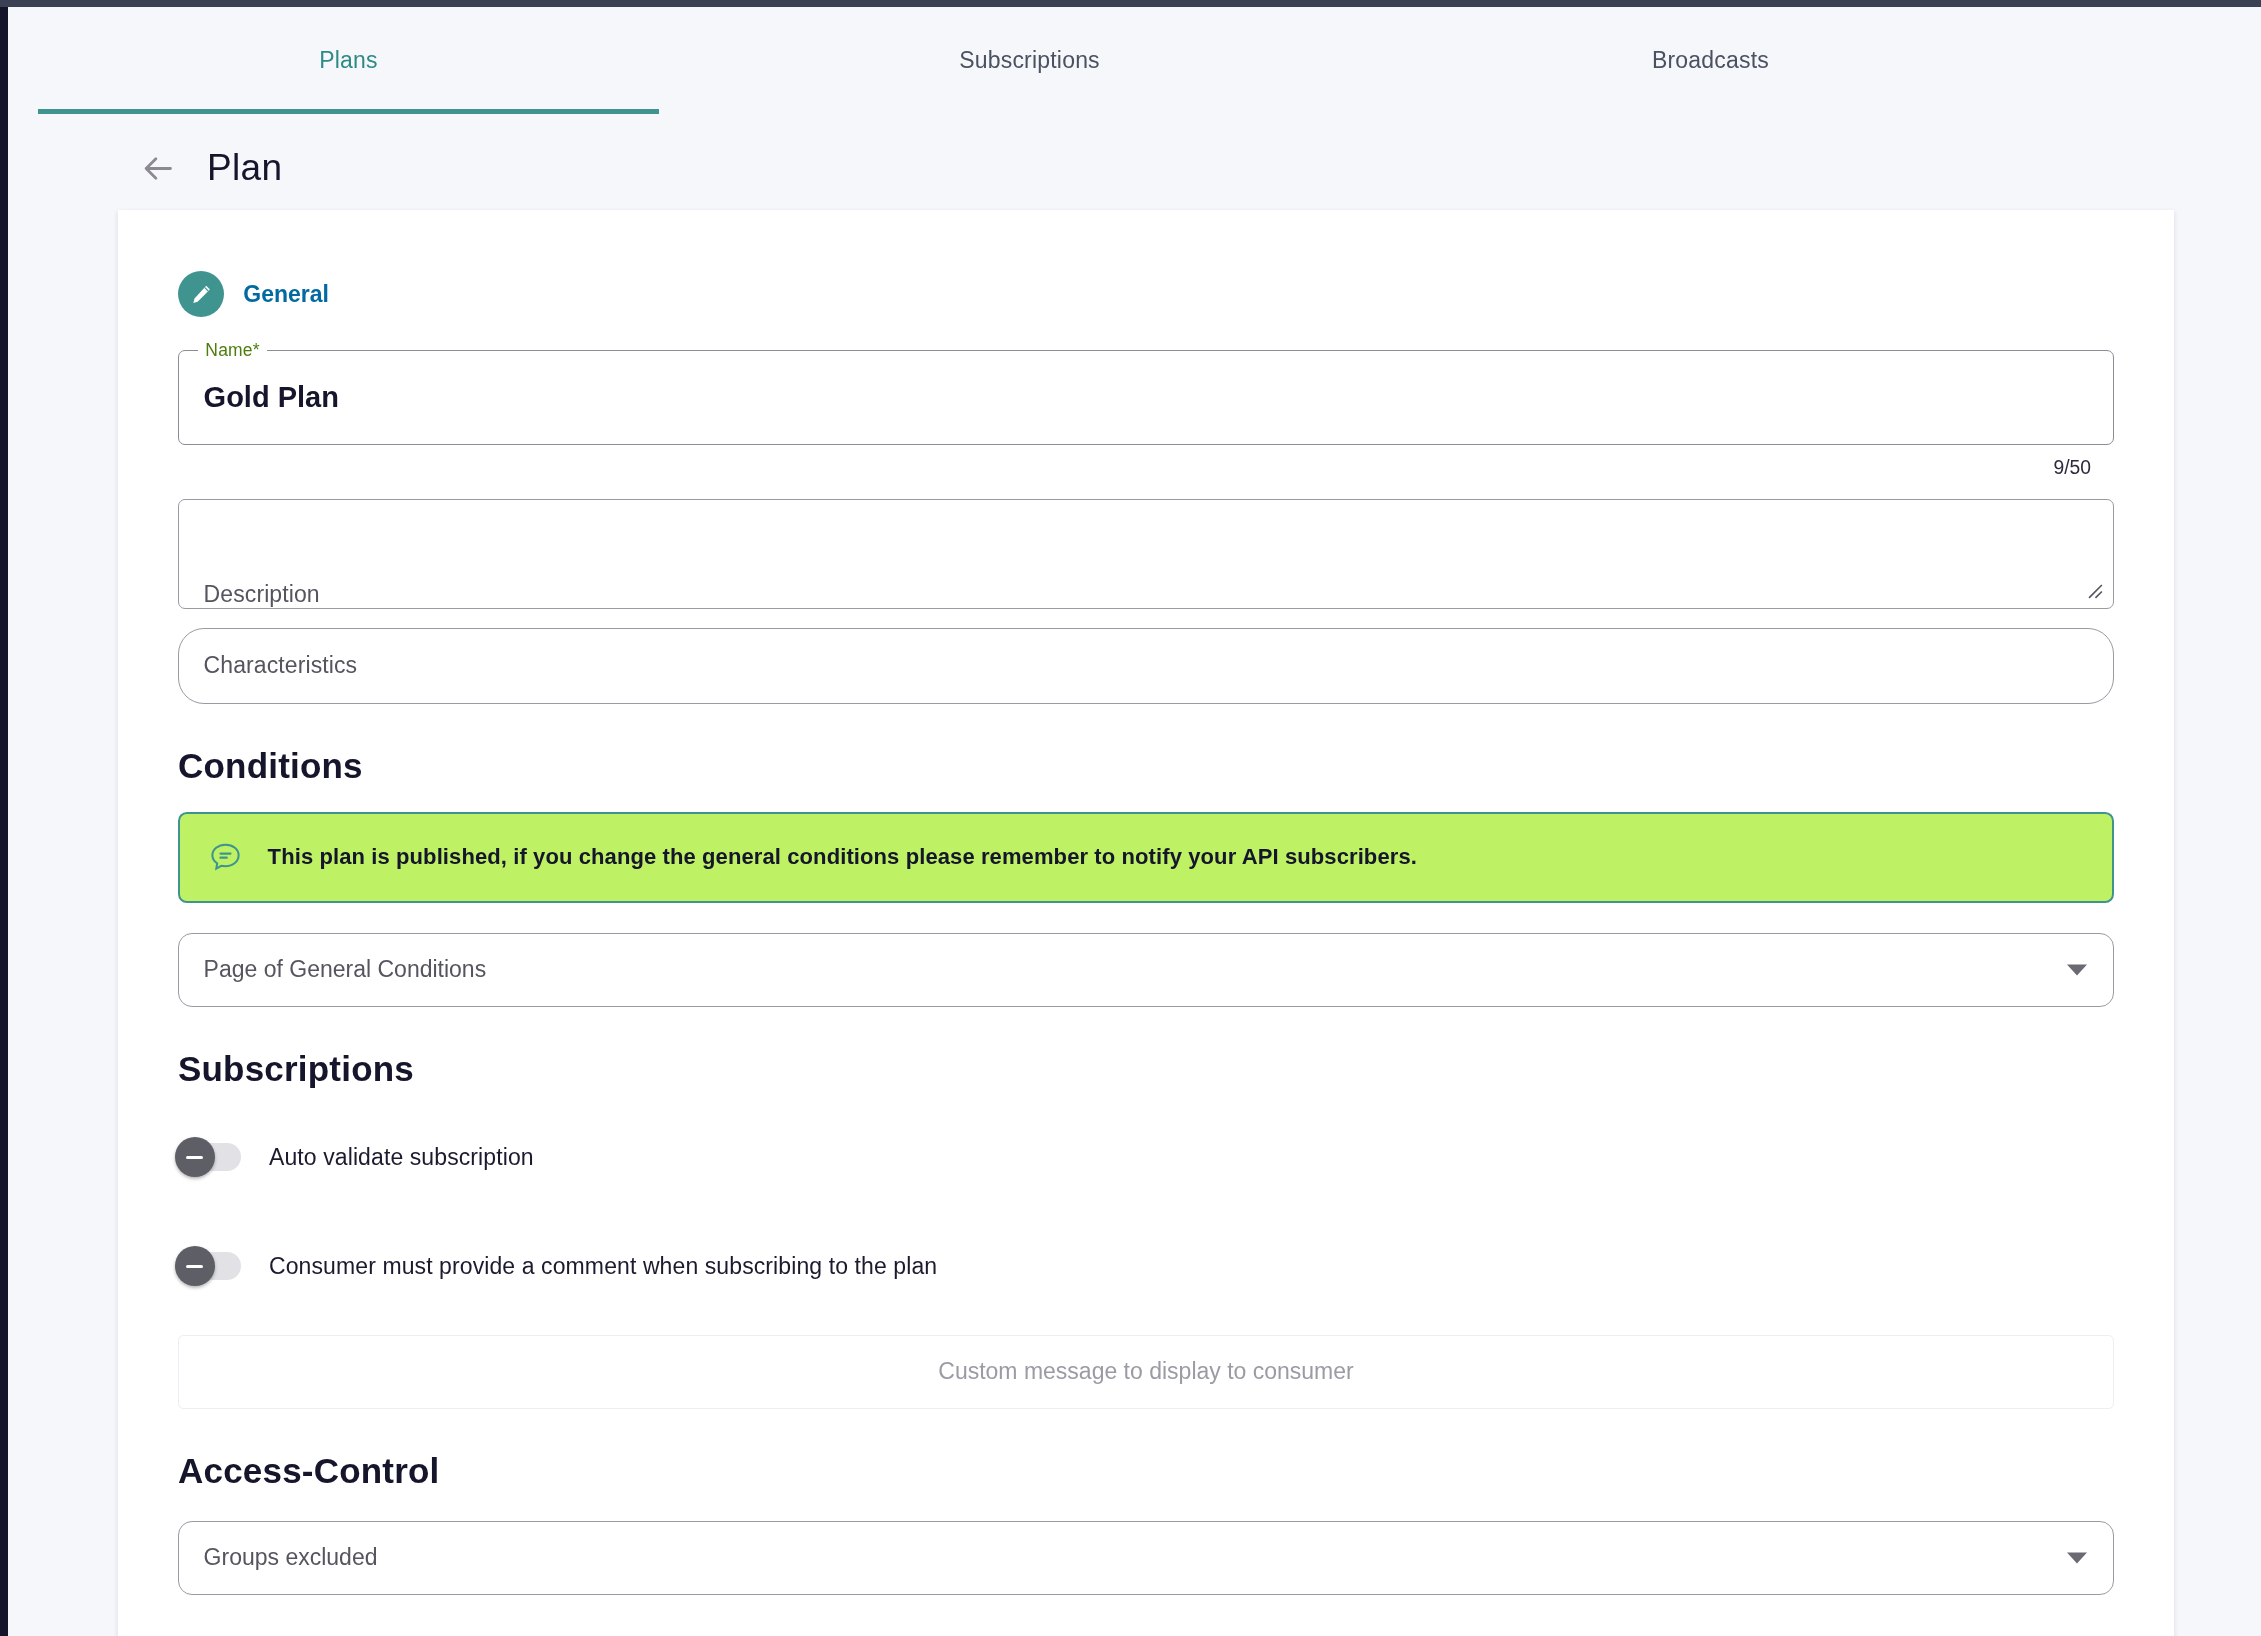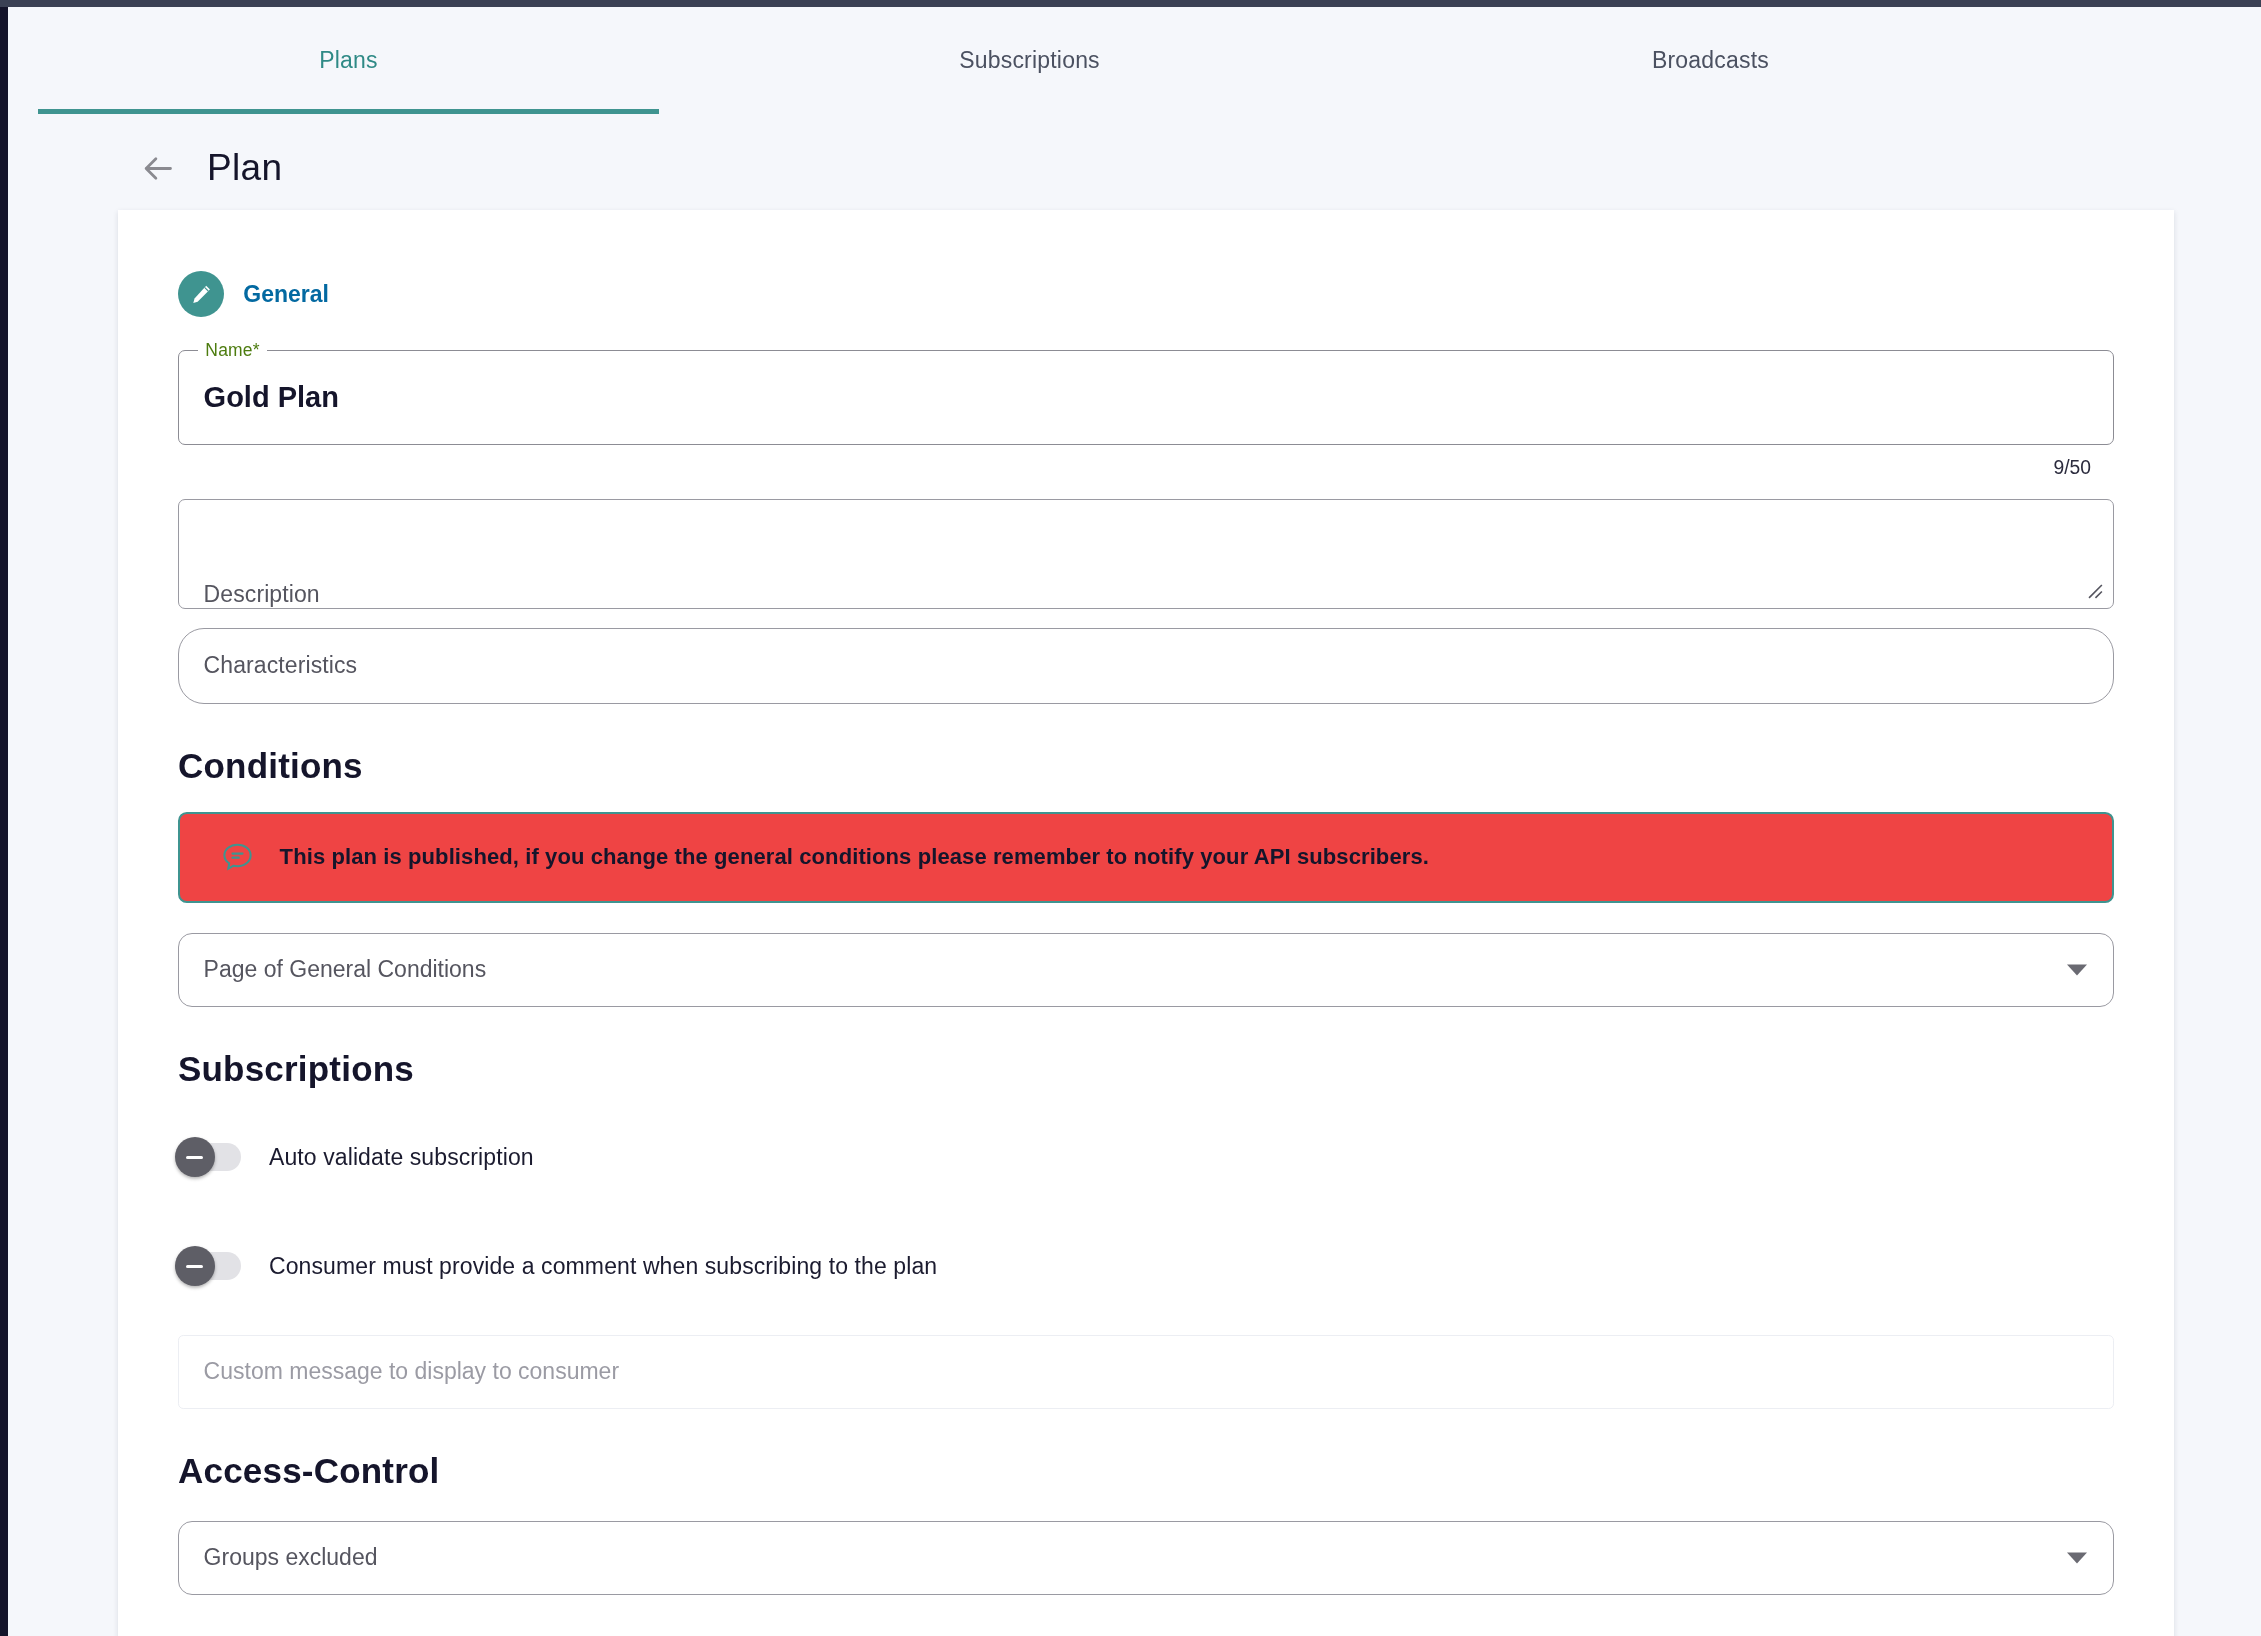--- a/index.html
+++ b/index.html
@@ -192,26 +192,26 @@
     color: #15152b;
     letter-spacing: 0.2px;
     margin: 42px 0 26px 23px;
   }
 
   
   .banner {
     margin: 0 23px;
     border: 2.6px solid #3f9490;
     border-radius: 8.8px;
-    background: #ef4444;
+    background: #bef264;
     height: 91px;
     display: flex;
     align-items: center;
     gap: 24.6px;
-    padding: 0 40px;
+    padding: 0 28px;
   }
   .banner-icon { flex: 0 0 auto; display: block; }
   .banner-text {
     font-size: 22px;
     font-weight: bold;
     color: #15152b;
     letter-spacing: 0.1px;
   }
 
   
@@ -285,20 +285,21 @@
   
   .flatfield {
     margin: 35px 23px 0 23px;
     height: 74px;
     border: 0.9px solid #eceef3;
     border-radius: 5.3px;
     background: #fff;
     display: flex;
     align-items: center;
     padding: 0 24.6px;
+    justify-content: center;
   }
   .flatfield .ph {
     font-size: 23px;
     color: #9b9ba4;
   }
 </style>
 </head>
 <body>
 
 <div id="top-strip"></div>

